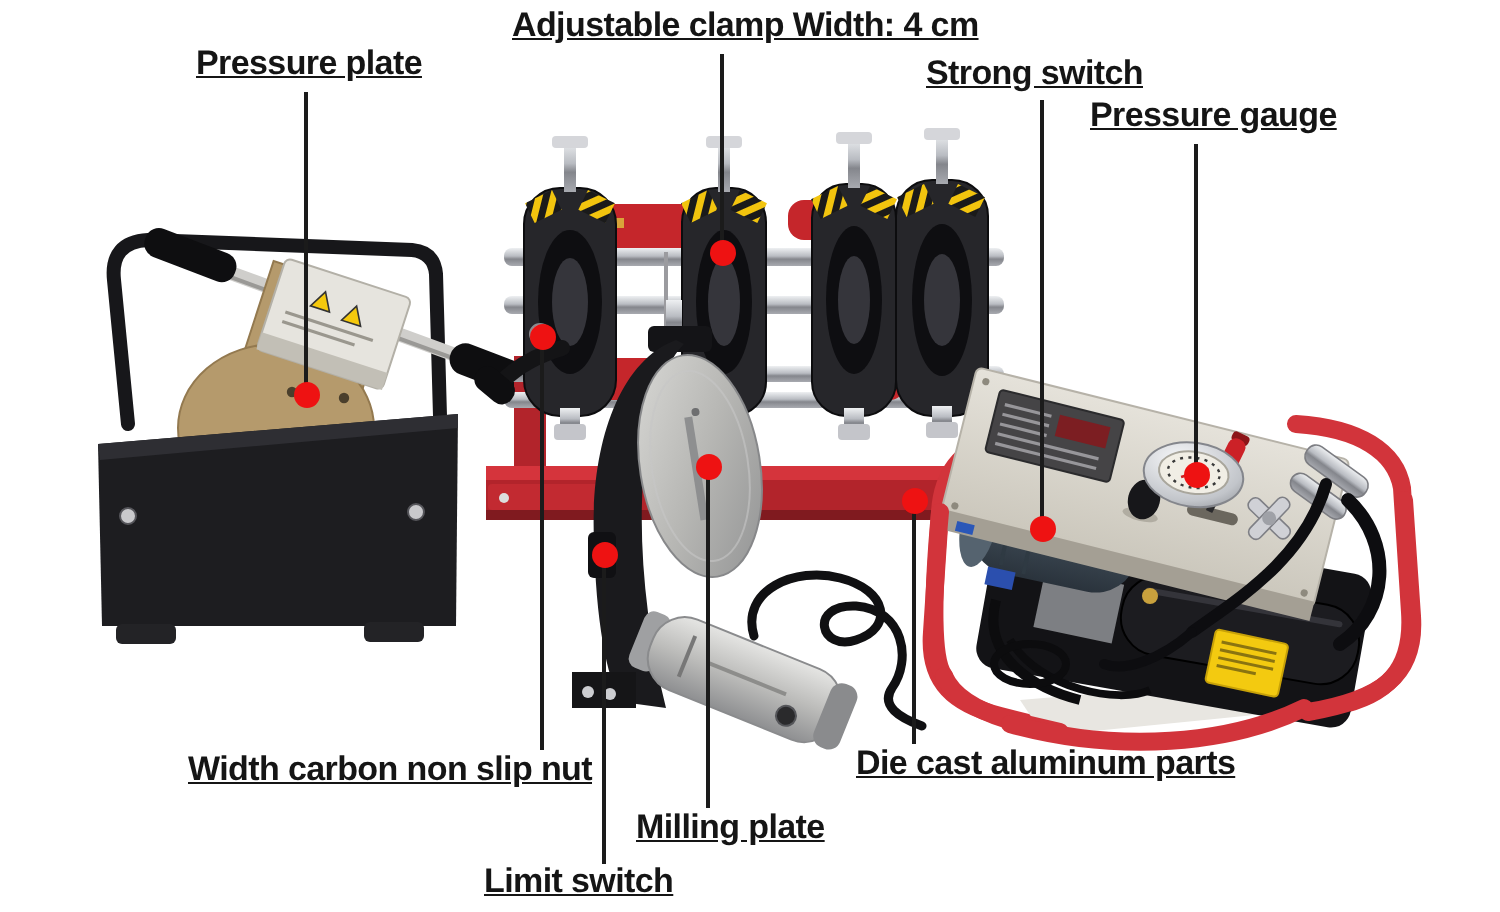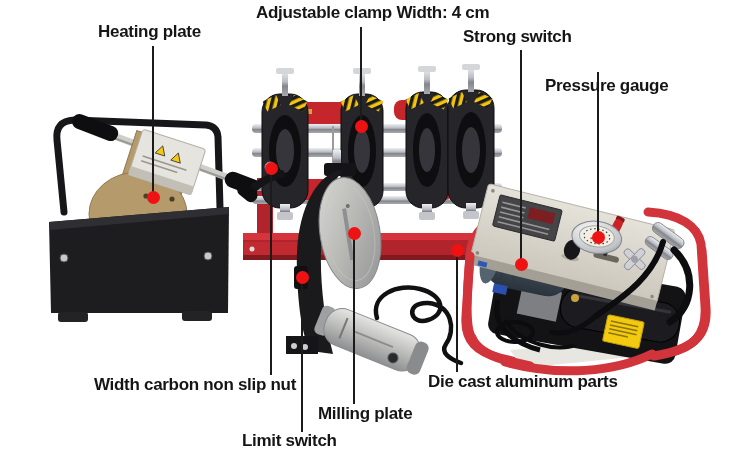--- a/index.html
+++ b/index.html
@@ -3,29 +3,29 @@
 <meta charset="utf-8">
 <style>
   html,body{margin:0;padding:0;background:#fff;}
   .stage{
     position:relative;width:750px;height:456px;background:#ffffff;overflow:hidden;
     font-family:"Liberation Sans",sans-serif;
   }
   .stage svg{position:absolute;left:0;top:0;}
   .ann-label{
     position:absolute;font-weight:bold;font-size:17px;line-height:20px;
-    color:#151515;white-space:nowrap;letter-spacing:-0.3px;
+    color:#151515;white-space:nowrap;letter-spacing:-0.3px;text-decoration:underline;
   }
   .lead{position:absolute;width:2px;background:#1b1b1b;}
   .dot{position:absolute;width:13px;height:13px;border-radius:50%;background:#ee1212;}
   
   .lbl-0{left:98px;top:22px;}
   .lbl-1{left:256px;top:3px;}
   .lbl-2{left:463px;top:27px;}
-  .lbl-3{left:545px;top:48px;margin-top:28px;}
+  .lbl-3{left:545px;top:48px;}
   .lbl-4{left:94px;top:375px;}
   .lbl-5{left:318px;top:404px;}
   .lbl-6{left:242px;top:431px;}
   .lbl-7{left:428px;top:372px;}
   
   .line-0{left:152px;top:46px;height:152px;}
   .line-1{left:360px;top:27px;height:100px;}
   .line-2{left:520px;top:50px;height:215px;}
   .line-3{left:597px;top:72px;height:166px;}
   .line-4{left:270px;top:168px;height:207px;}
@@ -323,21 +323,21 @@
 
     <div class="dot dot-0"></div>
     <div class="dot dot-1"></div>
     <div class="dot dot-2"></div>
     <div class="dot dot-3"></div>
     <div class="dot dot-4"></div>
     <div class="dot dot-5"></div>
     <div class="dot dot-6"></div>
     <div class="dot dot-7"></div>
 
-    <div class="ann-label lbl-0">Heating plate</div>
+    <div class="ann-label lbl-0">Pressure plate</div>
     <div class="ann-label lbl-1">Adjustable clamp Width: 4 cm</div>
     <div class="ann-label lbl-2">Strong switch</div>
     <div class="ann-label lbl-3">Pressure gauge</div>
     <div class="ann-label lbl-4">Width carbon non slip nut</div>
     <div class="ann-label lbl-5">Milling plate</div>
     <div class="ann-label lbl-6">Limit switch</div>
     <div class="ann-label lbl-7">Die cast aluminum parts</div>
   </div>
 </div>
 

